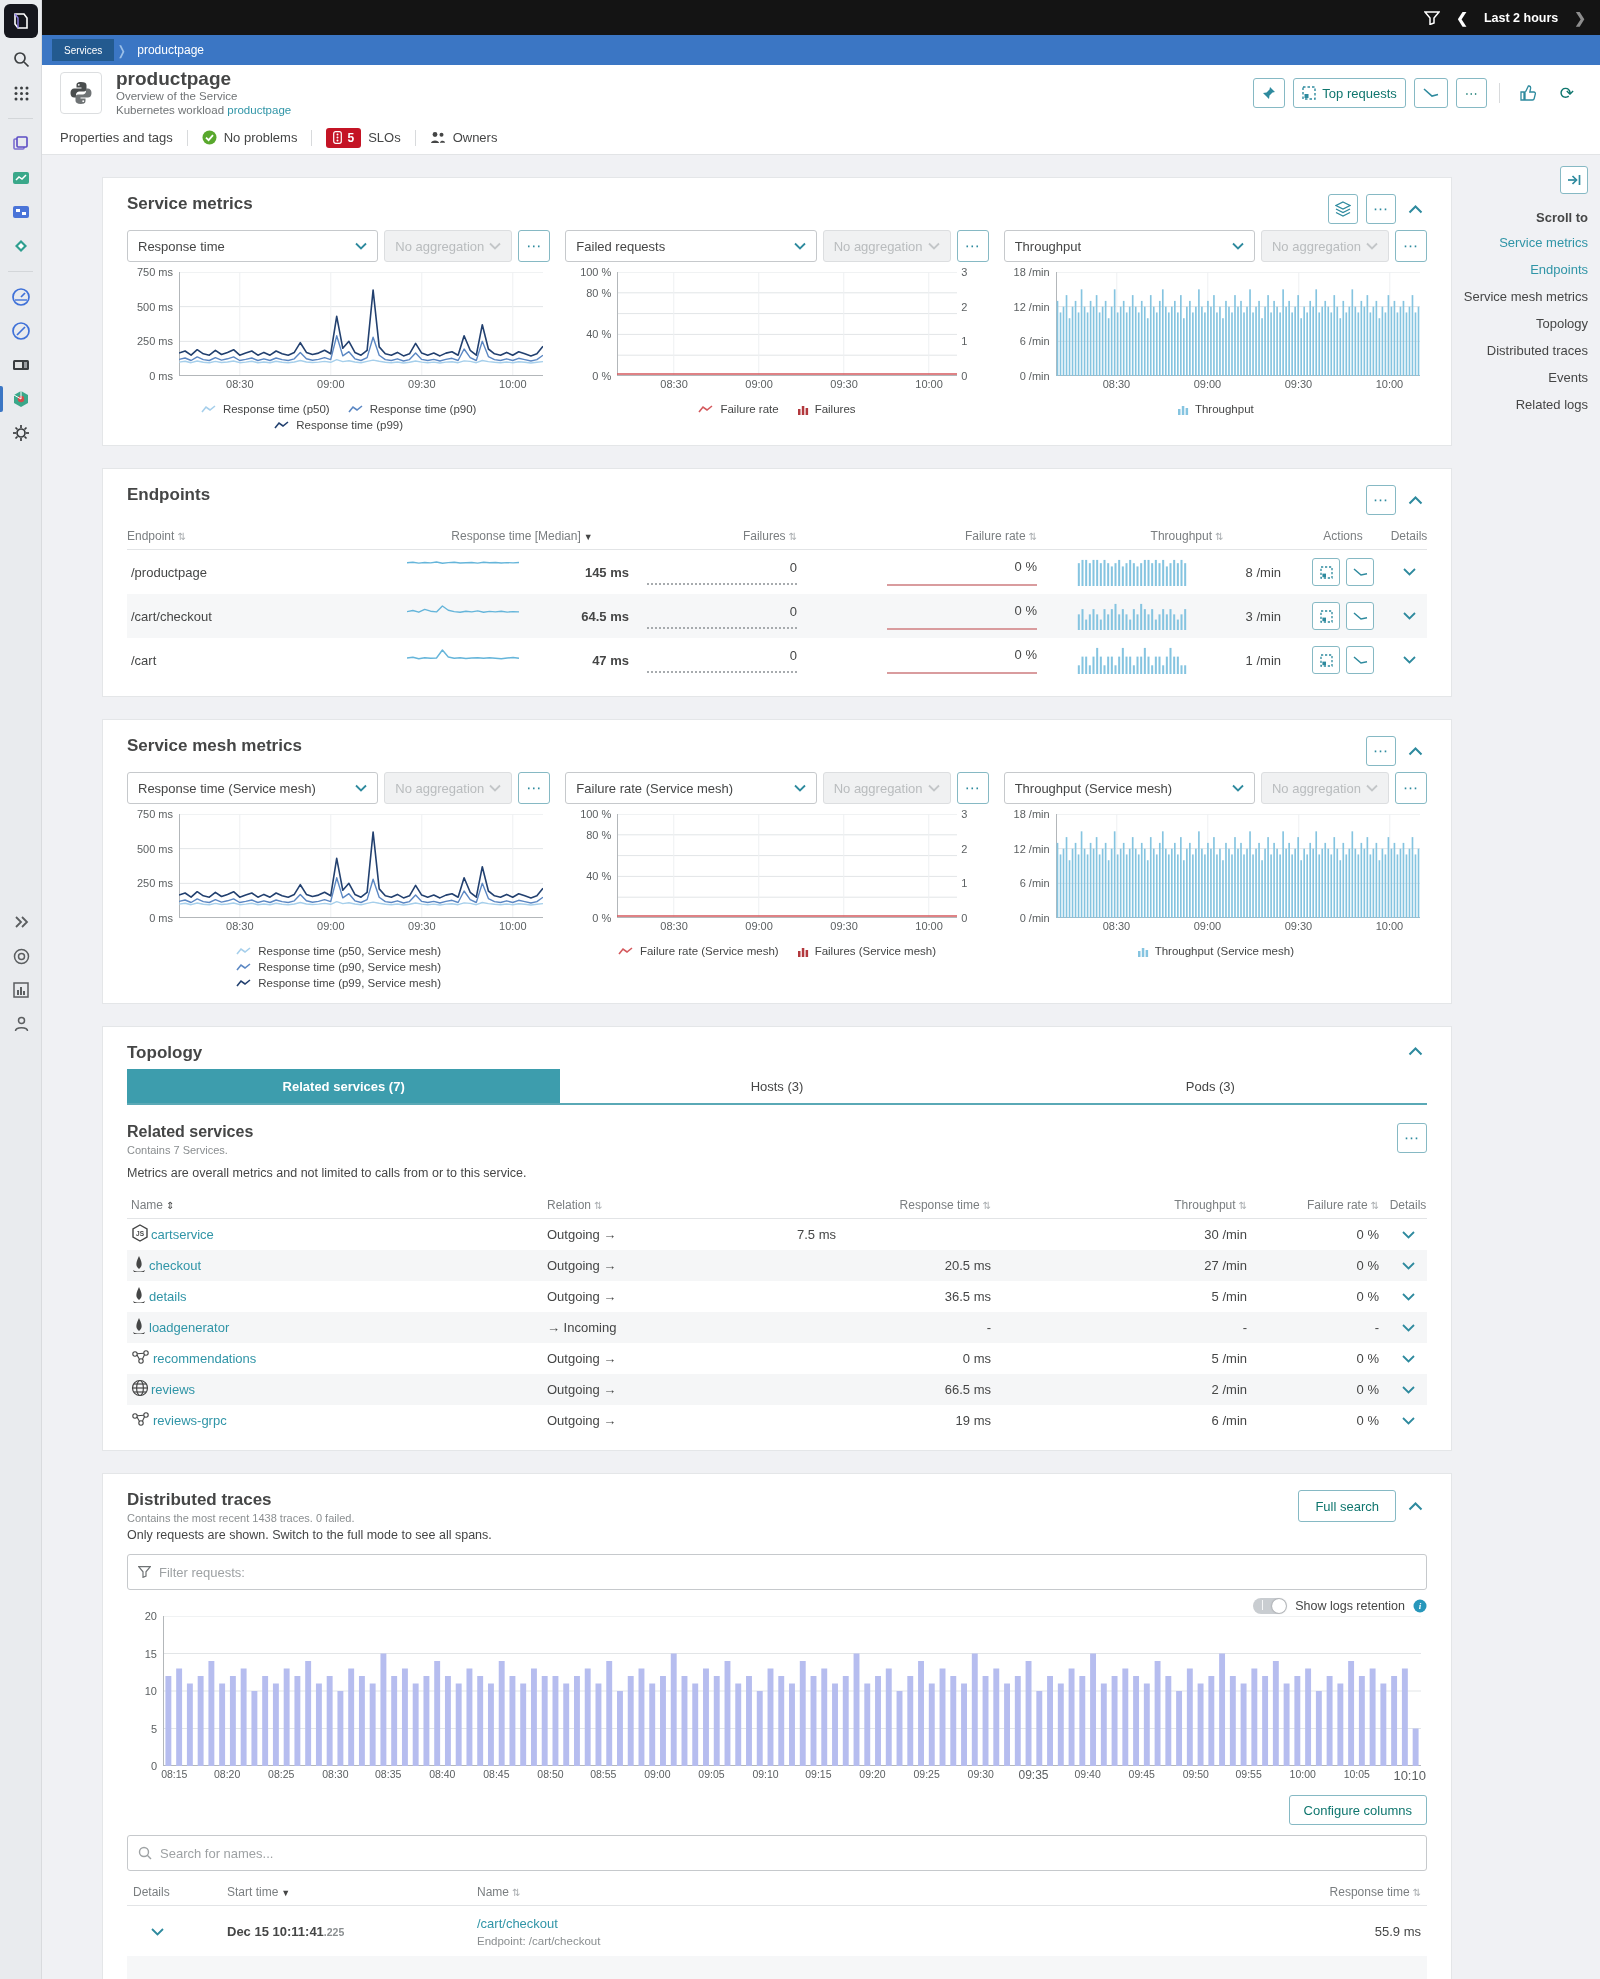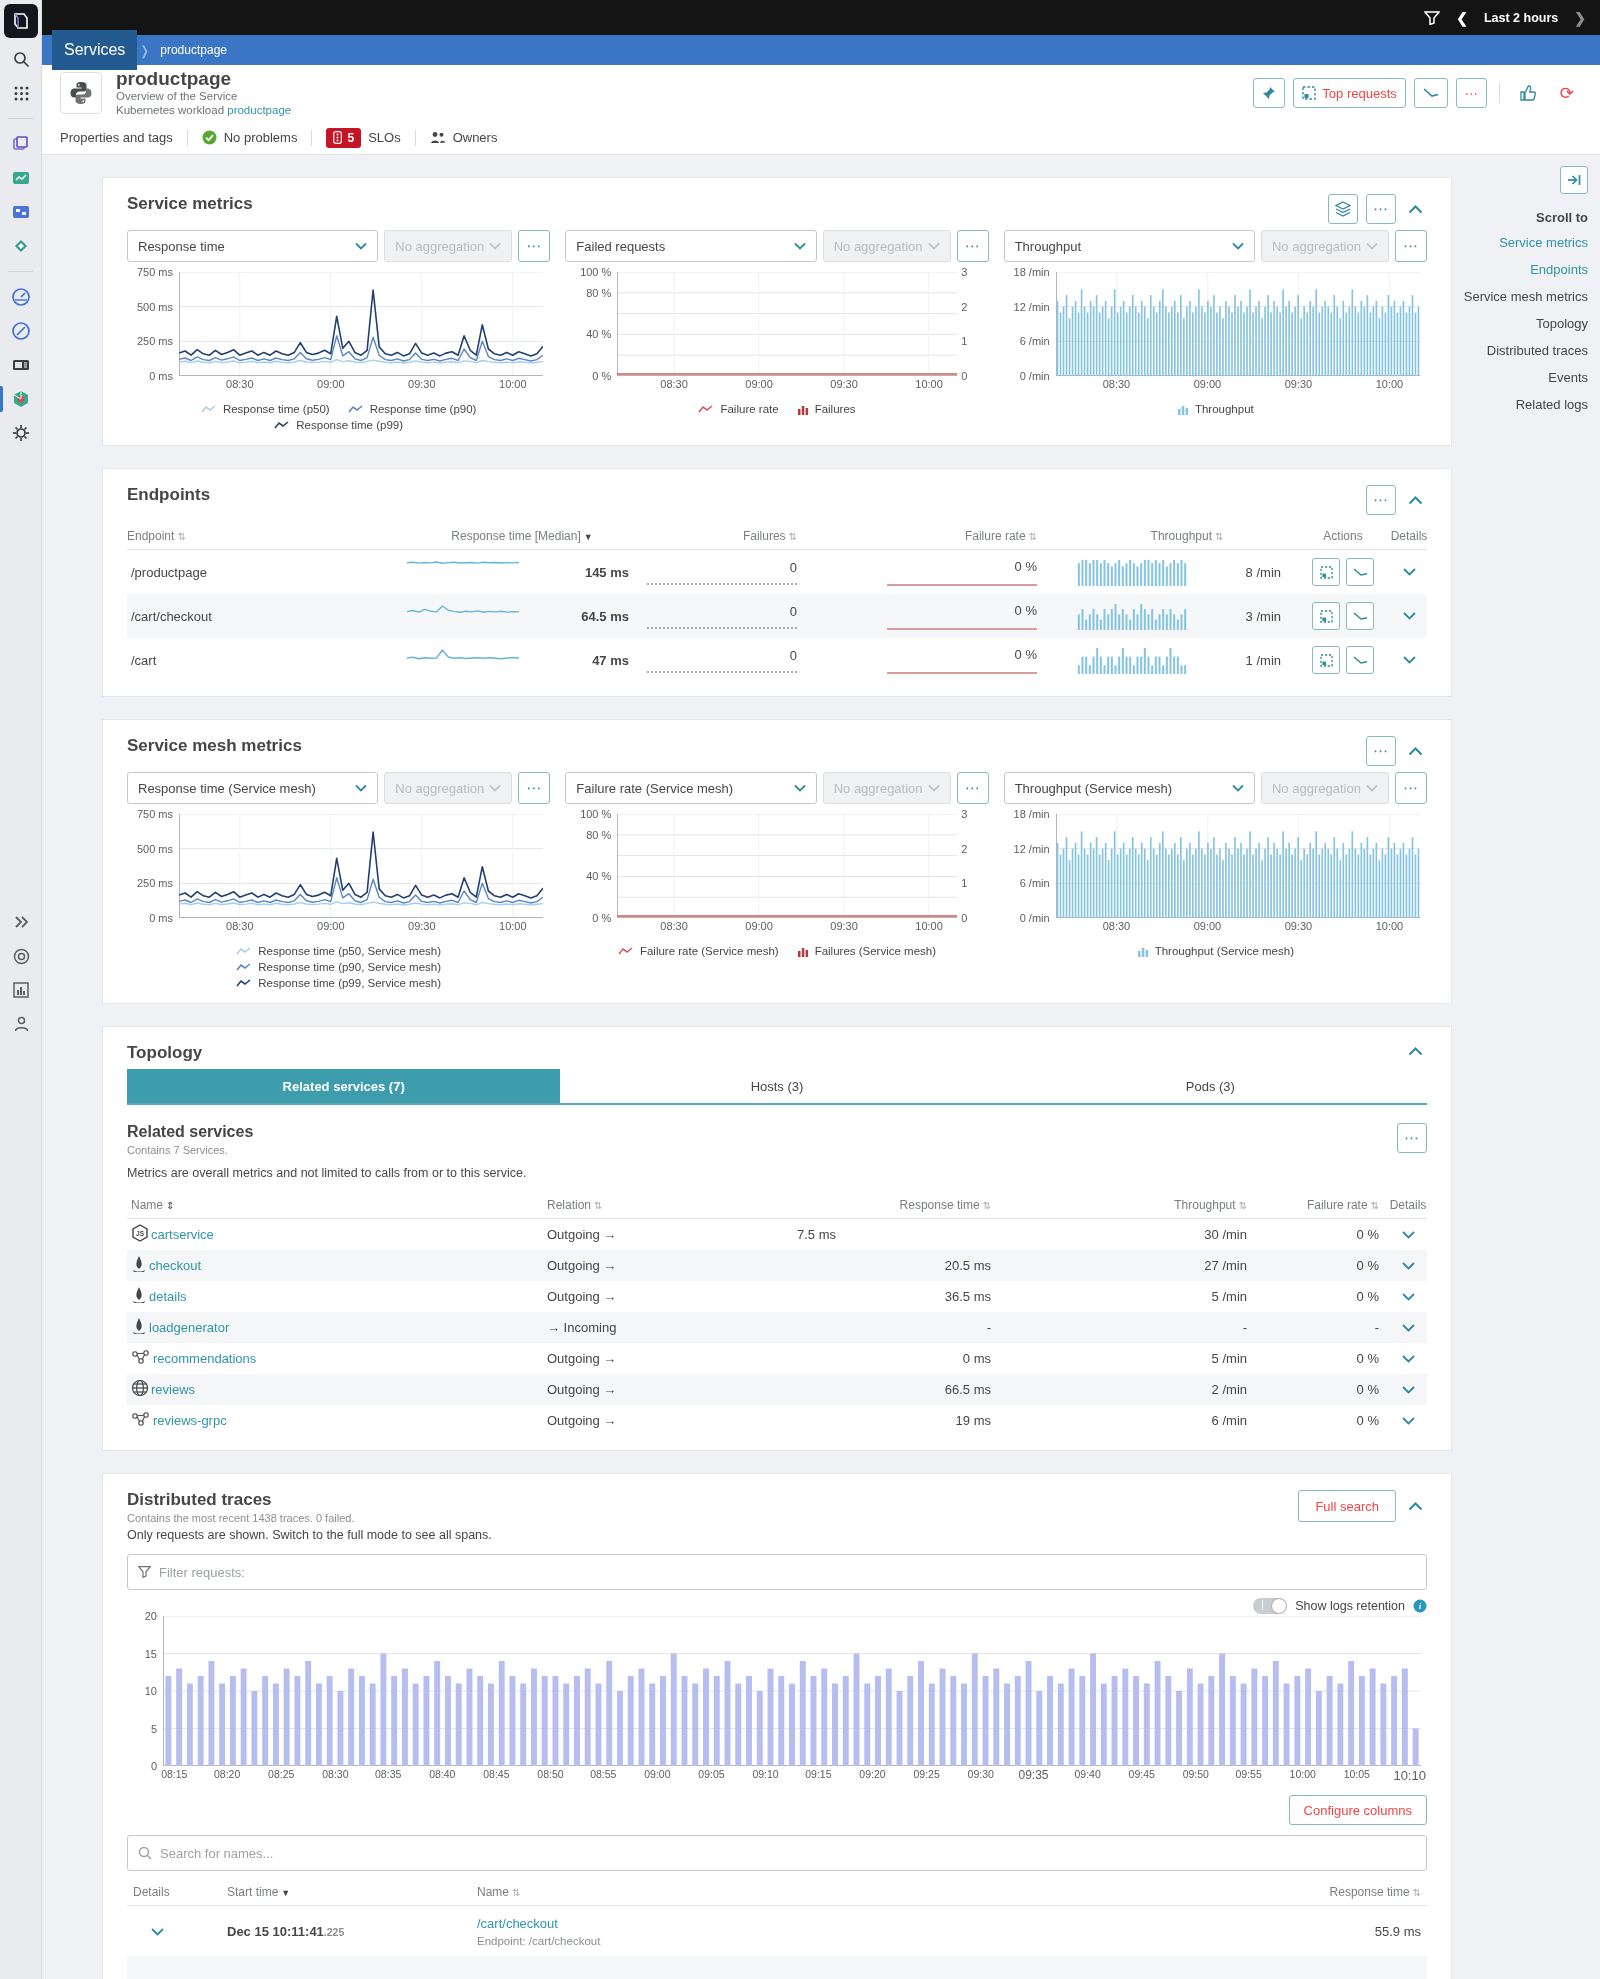--- a/index.html
+++ b/index.html
@@ -14,31 +14,31 @@
   .rail-active-bar { position:absolute; left:0; top:4px; width:3px; height:26px; background:#3b76c4; border-radius:0 2px 2px 0; }
   .rail-bottom { position:absolute; top:905px; left:0; width:42px; }
 
   
   .page { margin-left:42px; }
   .topbar { height:35px; background:#141414; display:flex; align-items:center; justify-content:flex-end; padding-right:14px; gap:16px; }
   .topbar .time-label { color:#fff; font-size:12.5px; font-weight:bold; }
   .tb-chev { color:#fff; font-size:14px; font-weight:bold; cursor:pointer; }
   .tb-chev.dim { color:#8d8d8d; }
   .bluebar { height:30px; background:#3b76c4; display:flex; align-items:center; padding-left:10px; }
-  .crumb-chip { background:#235a8f; color:#fff; font-size:16px; height:40px; display:flex; align-items:center; padding:0 12px; cursor:pointer; }
+  .crumb-chip { background:#235a8f; color:#fff; font-size:10px; height:22px; display:flex; align-items:center; padding:0 12px; cursor:pointer; }
   .crumb-sep { color:#9cc0e8; margin:0 10px 0 2px; font-size:13px; }
   .crumb-cur { color:#fff; font-size:12px; }
 
   .page-header { background:#fff; height:56px; display:flex; align-items:center; padding:0 18px; }
   .svc-logo { width:42px; height:42px; border:1px solid #dcdee0; border-radius:4px; display:flex; align-items:center; justify-content:center; margin-right:14px; background:#fff; }
   .svc-title { font-size:19px; font-weight:bold; line-height:20px; }
   .svc-sub { font-size:11.5px; color:#6f7375; line-height:14px; }
   .svc-sub a { color:#3095a7; text-decoration:none; cursor:pointer; }
   .hdr-actions { margin-left:auto; display:flex; align-items:center; gap:8px; }
-  .tbtn { height:30px; min-width:30px; border:1px solid #86b9c4; border-radius:3px; background:#fff; color:#ef4444; display:flex; align-items:center; justify-content:center; gap:6px; font-size:13px; padding:0 8px; cursor:pointer; }
+  .tbtn { height:30px; min-width:30px; border:1px solid #86b9c4; border-radius:3px; background:#fff; color:#0f766e; display:flex; align-items:center; justify-content:center; gap:6px; font-size:13px; padding:0 8px; cursor:pointer; }
   .ghost { border:none; background:transparent; }
   .vdiv { width:1px; height:20px; background:#d8dadc; margin:0 4px; }
 
   .info-tabs { background:#fff; height:34px; border-bottom:1px solid #e2e4e6; display:flex; align-items:center; padding-left:18px; font-size:13px; }
   .itab { display:flex; align-items:center; gap:7px; cursor:pointer; }
   .itab-div { width:1px; height:16px; background:#d8dadc; margin:0 14px; }
   .slo-badge { background:#c41425; border-radius:3px; color:#fff; font-size:12px; font-weight:bold; height:20px; display:flex; align-items:center; gap:5px; padding:0 7px; }
 
   
   .content { padding:22px 0 0 60px; width:1470px; }

